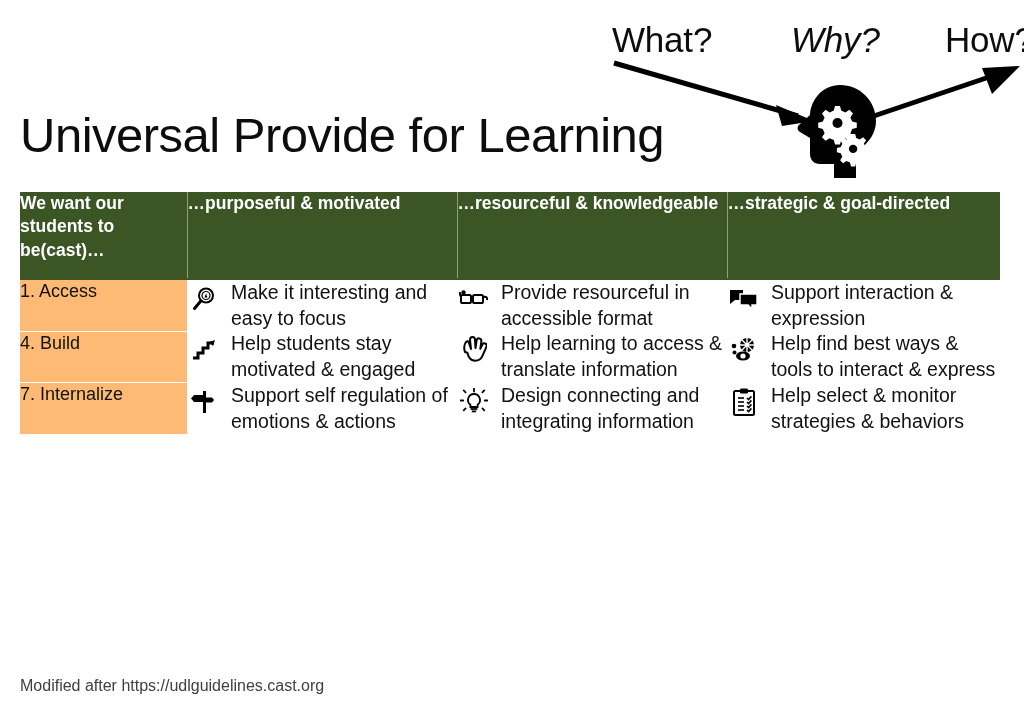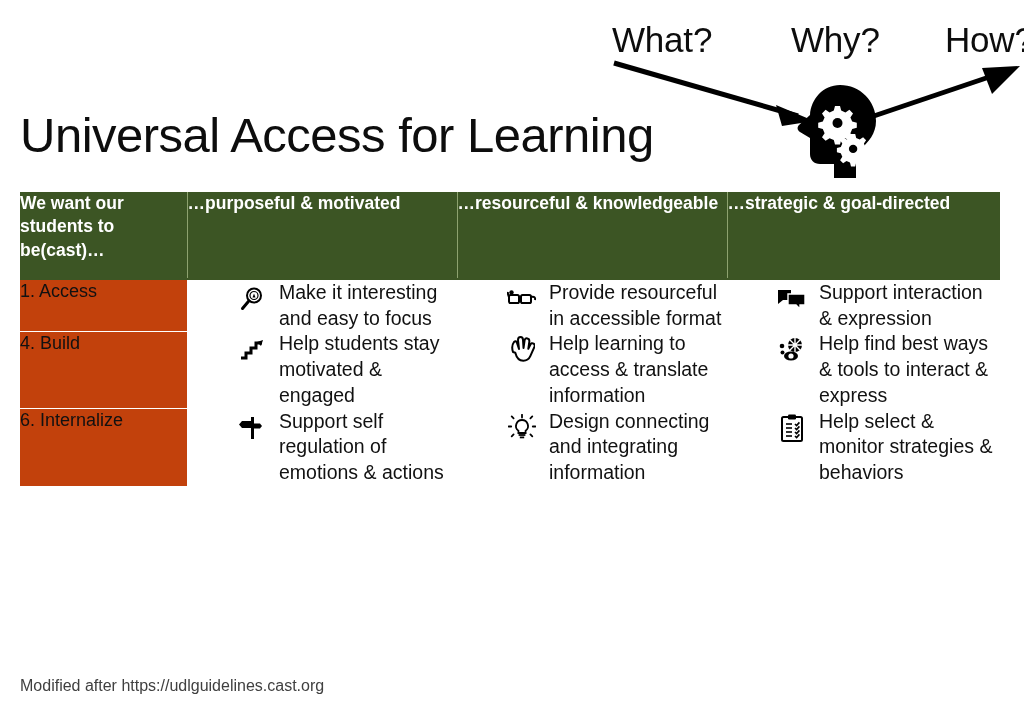--- a/index.html
+++ b/index.html
@@ -29,21 +29,21 @@
     position: absolute;
     font-family: "Liberation Sans", sans-serif;
     font-size: 35px;
     font-weight: 400;
     color: #0d0d0d;
     letter-spacing: -0.2px;
     white-space: nowrap;
     line-height: 1;
   }
   #q-what { left: 612px; top: 22px; }
-  #q-why  { left: 791px; top: 22px; }
+  #q-why  { left: 791px; top: 22px; font-style: italic; }
   #q-how  { left: 945px; top: 22px; }
 
   #head-graphic {
     position: absolute;
     left: 794px;
     top: 82px;
     width: 92px;
     height: 98px;
   }
   #arrows-svg {
@@ -104,39 +104,38 @@
     font-weight: normal;
     padding-top: 16px;
     padding-bottom: 22px;
     border-bottom: none;
   }
   .hdr-cell.sub .b { font-weight: bold; }
   .hdr-row-2 .hdr-cell { height: 58px; }
 
   
   .rowlabel {
-    background: #c2410c;
+    background: #fdba74;
     color: #111111;
     font-size: 18px;
     line-height: 1.3;
     padding: 15px 14px 10px 14px;
     border-bottom: 1px solid #ffffff;
     font-weight: 400;
   }
   tr.last-row .rowlabel { border-bottom: none; }
 
   .cell {
     background: #ffffff;
     padding: 13px 16px 12px 8px;
   }
   .cell-inner {
     display: flex;
     align-items: flex-start;
     gap: 10px;
-    padding-left: 48px;
   }
   .cell-icon {
     flex: 0 0 auto;
     width: 34px;
     height: 34px;
     display: flex;
     align-items: center;
     justify-content: center;
     margin-top: 2px;
   }
@@ -200,21 +199,21 @@
 
     <g fill="#ffffff">
       <path d="M57,52 l4.2,0 l1,3.9 l3.5,1.5 l3.4,-2.2 l3,3 l-2.2,3.4 l1.5,3.5 l3.9,1 l0,4.2 l-3.9,1
                l-1.5,3.5 l2.2,3.4 l-3,3 l-3.4,-2.2 l-3.5,1.5 l-1,3.9 l-4.2,0 l-1,-3.9 l-3.5,-1.5
                l-3.4,2.2 l-3,-3 l2.2,-3.4 l-1.5,-3.5 l-3.9,-1 l0,-4.2 l3.9,-1 l1.5,-3.5 l-2.2,-3.4
                l3,-3 l3.4,2.2 l3.5,-1.5 Z"></path>
     </g>
     <circle cx="59.1" cy="66.9" r="4.2" fill="#000"></circle>
   </svg>
 
-  <div id="page-title">Universal Access for Learning</div>
+  <div id="page-title">Universal Provide for Learning</div>
 </div>
 
 <table id="udl-table">
   <colgroup>
     <col class="c-label">
       <col class="c-aff">
       <col class="c-rep">
       <col class="c-act">
   </colgroup>
   <tbody>
@@ -305,21 +304,21 @@
               <circle cx="4" cy="9" r="2.3" fill="#000"></circle>
               <circle cx="4.5" cy="15.5" r="2" fill="#000"></circle>
             </svg>
           </span>
           <span class="cell-text">Help find best ways &amp; tools to interact &amp; express</span>
         </div>
       </td>
     </tr>
 
     <tr class="last-row">
-      <td class="rowlabel">6. Internalize</td>
+      <td class="rowlabel">7. Internalize</td>
       <td class="cell">
         <div class="cell-inner">
           <span class="cell-icon">
             <svg width="26" height="26" viewBox="0 0 26 26">
               <rect x="12" y="2" width="3" height="22" fill="#000"></rect>
               <path d="M12,6 h-9 l-3,3.5 l3,3.5 h9 z" fill="#000"></path>
               <path d="M15,8.5 h6 l2,2.5 l-2,2.5 h-6 z" fill="#000"></path>
             </svg>
           </span>
           <span class="cell-text">Support self regulation of emotions &amp; actions</span>

